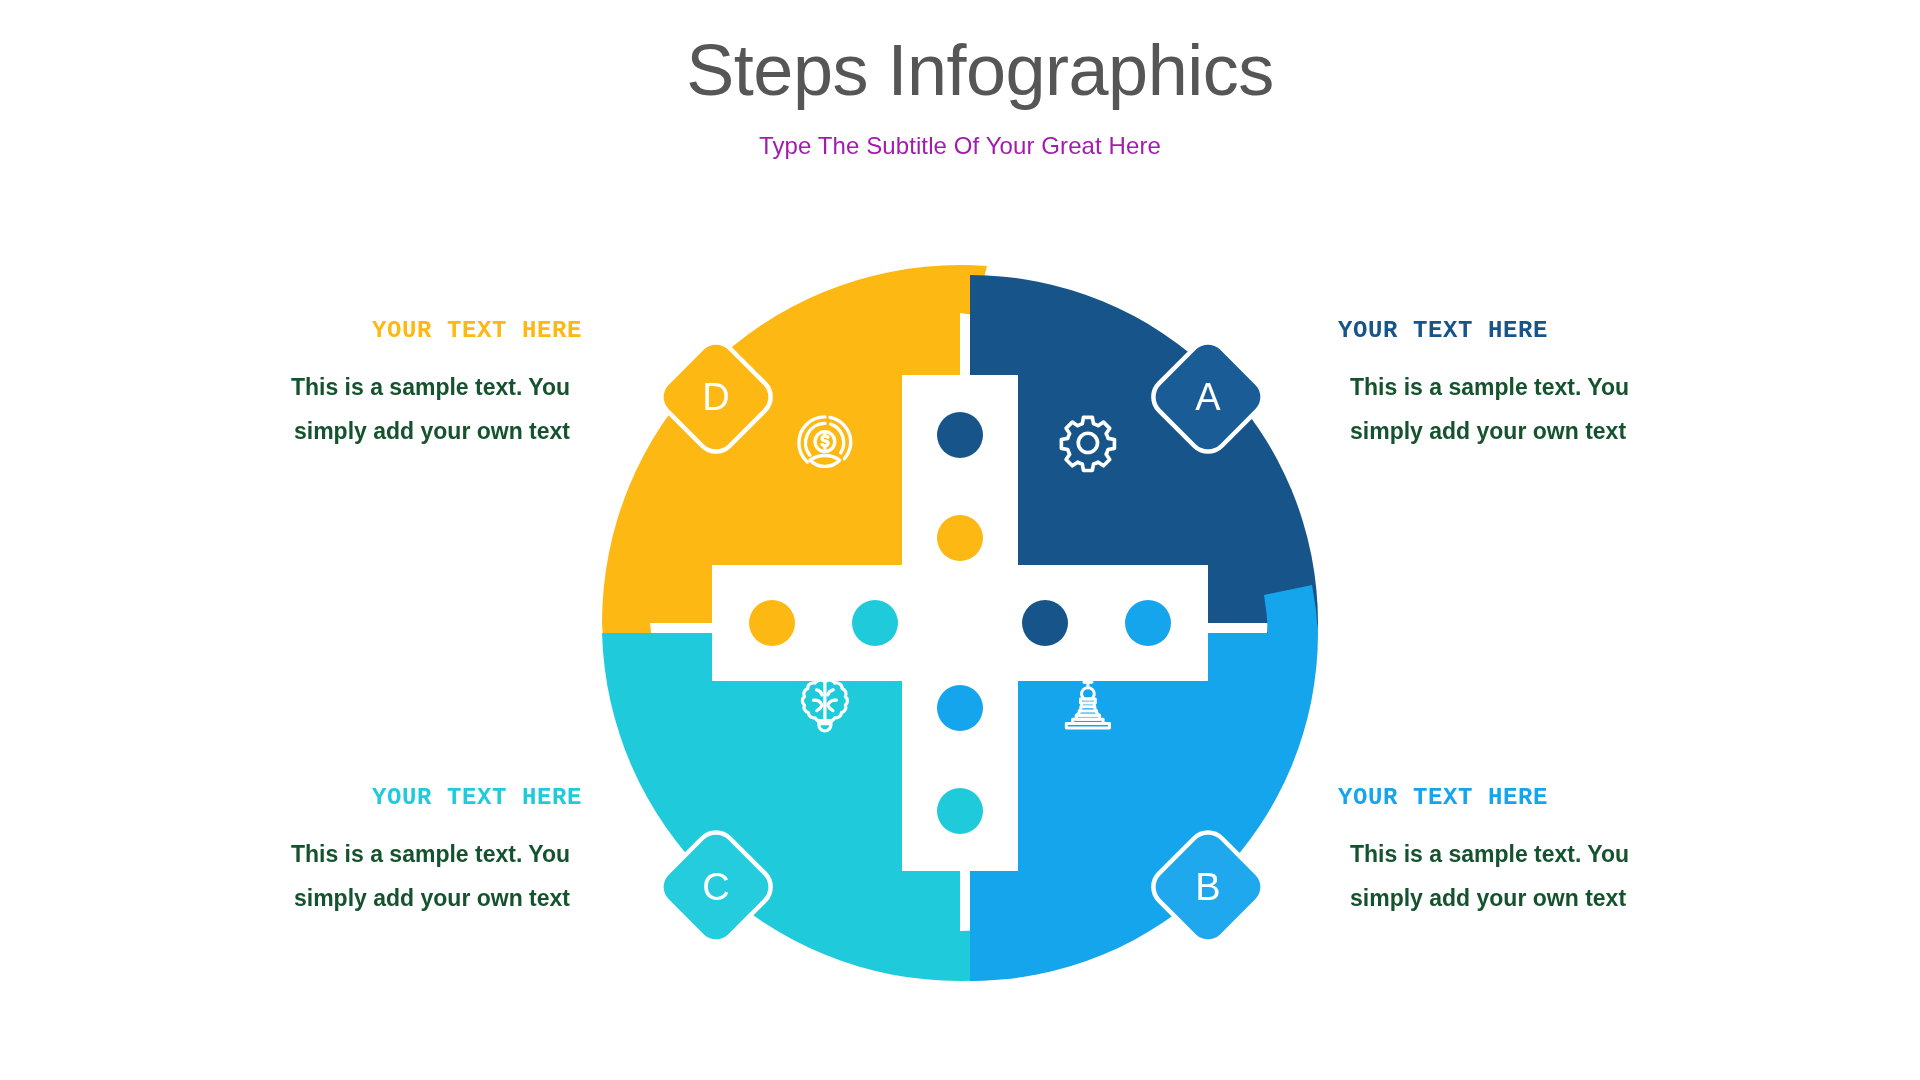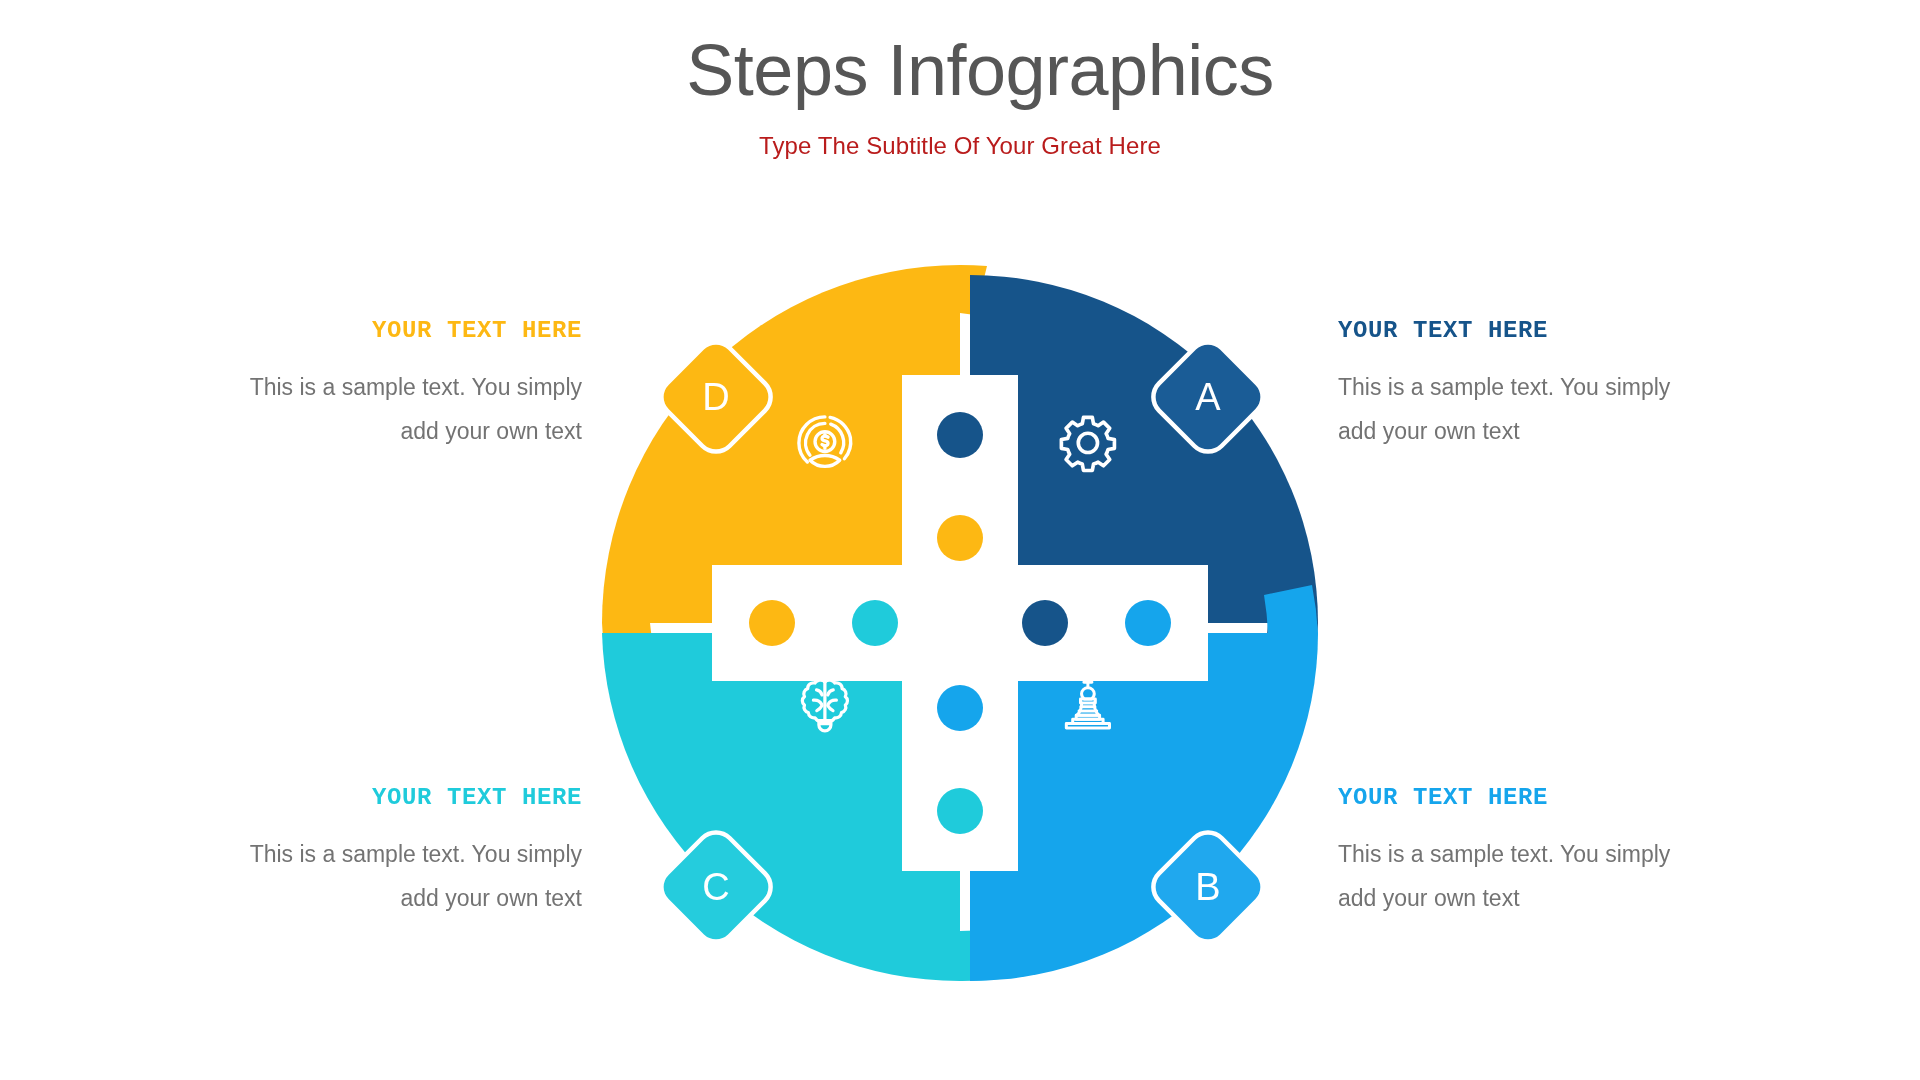--- a/index.html
+++ b/index.html
@@ -30,45 +30,45 @@
     font-weight: 400;
     color: #565656;
     letter-spacing: -0.5px;
     line-height: 1.0;
     margin: 0;
     padding-left: 40px;
   }
   .page-subtitle {
     font-size: 24px;
     font-weight: 400;
-    color: #b91c1c;
+    color: #a21caf;
     margin: 0;
     padding-top: 26px;
     letter-spacing: 0.1px;
   }
 
   
   .text-block {
     position: absolute;
     width: 360px;
   }
   .text-block .tb-title {
     font-size: 24px;
     font-weight: 700;
     letter-spacing: 0.6px;
     margin: 0 0 22px 0;
     line-height: 1.1;
     font-family: Liberation Mono, monospace;
   }
   .text-block .tb-body {
     font-size: 23px;
-    font-weight: 400;
-    color: #737373;
+    font-weight: 700;
+    color: #14532d;
     line-height: 1.88;
-    margin: 0;
+    margin: 12px;
   }
   .tb-left  { text-align: right; }
   .tb-right { text-align: left;  }
 
   #block-d { left: 222px;  top: 318px; }
   #block-a { left: 1338px; top: 318px; }
   #block-c { left: 222px;  top: 785px; }
   #block-b { left: 1338px; top: 785px; }
 
   

